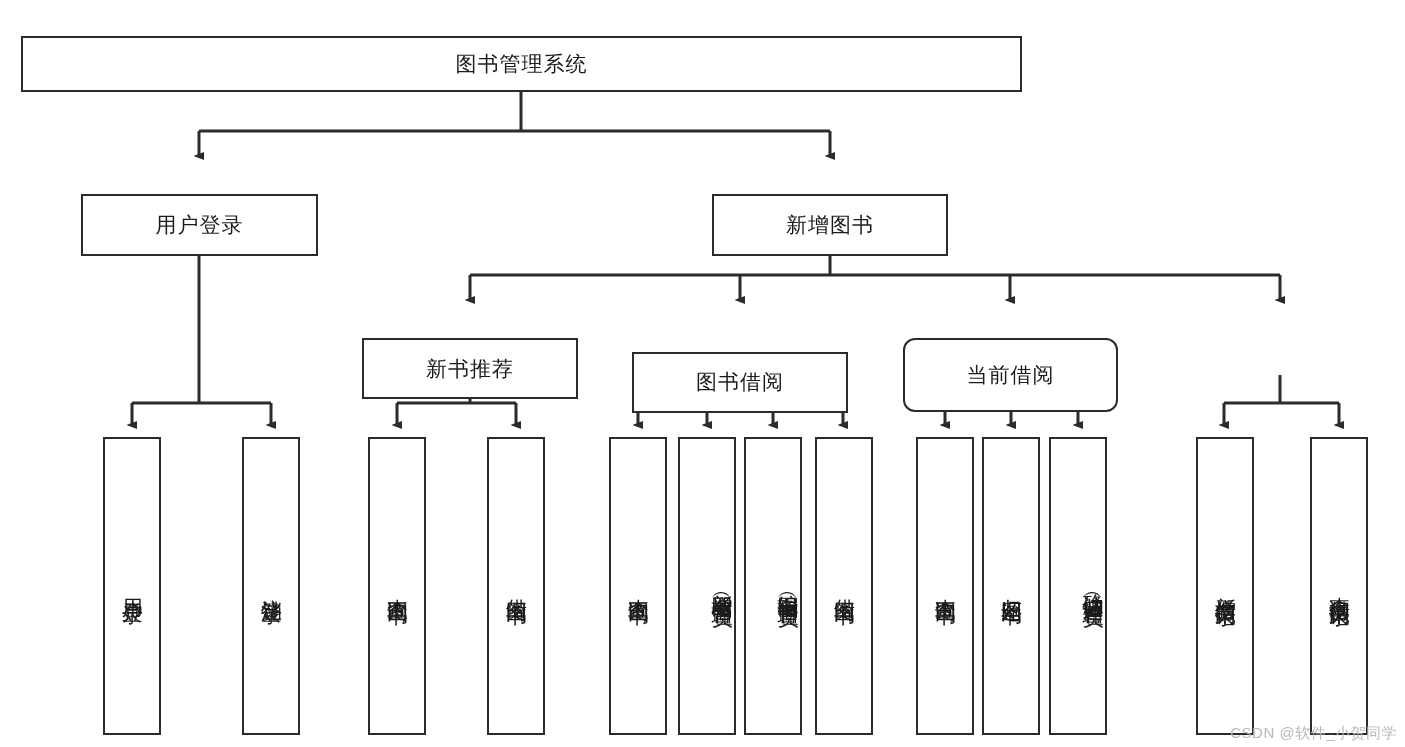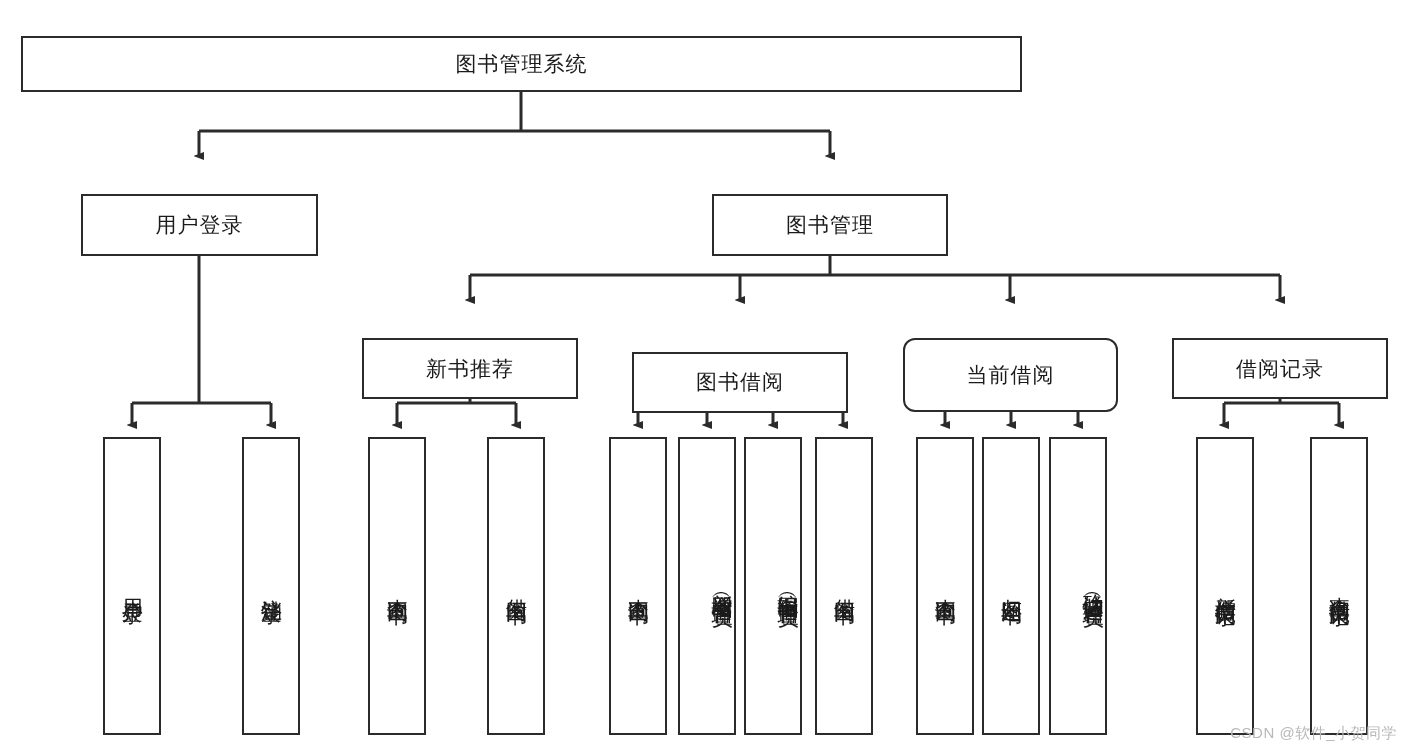--- a/index.html
+++ b/index.html
@@ -121,34 +121,31 @@
   </svg>
 
   <div class="node horiz" style="left:21px; top:12px; width:1001px; height:56px;">
     <span>图书管理系统</span>
   </div>
 
   <div class="node horiz" style="left:81px; top:170px; width:237px; height:62px;">
     <span>用户登录</span>
   </div>
   <div class="node horiz" style="left:712px; top:170px; width:236px; height:62px;">
-    <span>图书管理</span>
+    <span>新增图书</span>
   </div>
 
   <div class="node horiz" style="left:362px; top:314px; width:216px; height:61px;text-align:right;">
     <span>新书推荐</span>
   </div>
   <div class="node horiz" style="left:632px; top:328px; width:216px; height:61px;font-family:Liberation Serif, serif;">
     <span>图书借阅</span>
   </div>
   <div class="node horiz" style="left:903px; top:314px; width:215px; height:74px;border-radius:12px;">
     <span>当前借阅</span>
-  </div>
-  <div class="node horiz" style="left:1172px; top:314px; width:216px; height:61px;">
-    <span>借阅记录</span>
   </div>
 
   <div class="node vert" style="left:103px; top:437px; width:58px; height:298px; align-items:center;">
     <span>用户登录</span>
   </div>
   <div class="node vert" style="left:242px; top:437px; width:58px; height:298px; align-items:center;">
     <span>注销登录</span>
   </div>
 
   <div class="node vert" style="left:368px; top:437px; width:58px; height:298px; align-items:center;">

